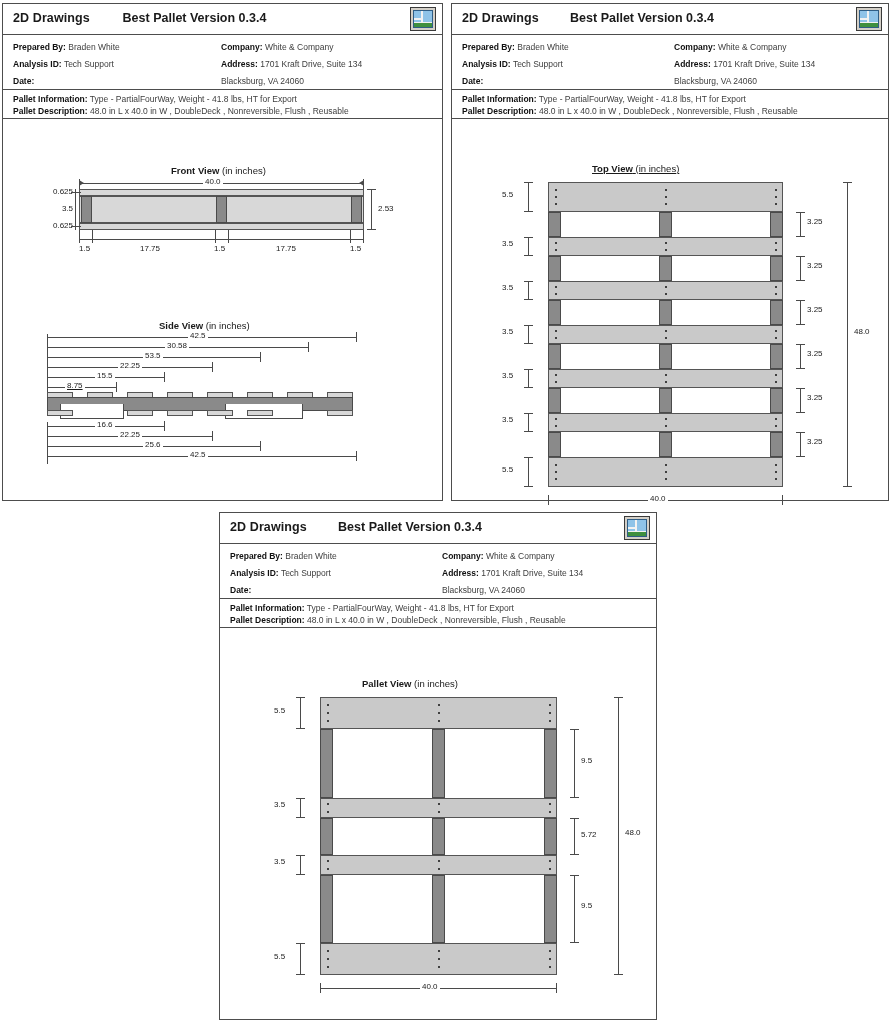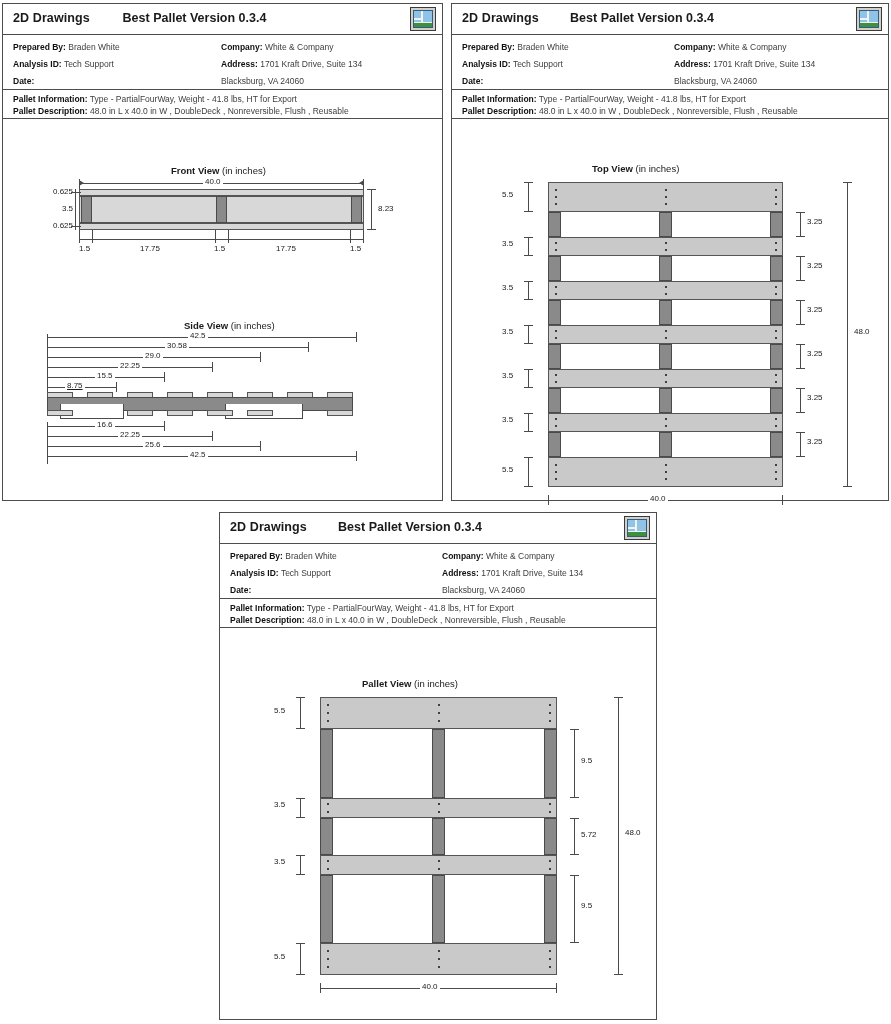--- a/index.html
+++ b/index.html
@@ -264,56 +264,56 @@
       <div class="dimtxt dimtxt-r" style="left:34px; top:68px; width:34px;">0.625</div>
       <div class="tickh" style="left:68px; top:73px; width:10px;"></div>
       <div class="dimtxt dimtxt-r" style="left:34px; top:85px; width:34px;">3.5</div>
       <div class="dimtxt dimtxt-r" style="left:34px; top:102px; width:34px;">0.625</div>
       <div class="tickh" style="left:68px; top:107px; width:10px;"></div>
       <div class="vline" style="left:72px; top:70px; height:41px;"></div>
 
       <div class="vline" style="left:368px; top:70px; height:41px;"></div>
       <div class="tickh" style="left:364px; top:70px;  width:9px;"></div>
       <div class="tickh" style="left:364px; top:110px; width:9px;"></div>
-      <div class="dimtxt" style="left:373px; top:85px;">8.23</div>
+      <div class="dimtxt" style="left:373px; top:85px;">2.53</div>
 
       <div class="hline" style="left:76px; top:120px; width:285px;"></div>
       <div class="vline" style="left:76px;  top:111px; height:13px;"></div>
       <div class="vline" style="left:89px;  top:111px; height:13px;"></div>
       <div class="vline" style="left:212px; top:111px; height:13px;"></div>
       <div class="vline" style="left:225px; top:111px; height:13px;"></div>
       <div class="vline" style="left:347px; top:111px; height:13px;"></div>
       <div class="vline" style="left:360px; top:111px; height:13px;"></div>
       <div class="dimtxt" style="left:74px;  top:125px;">1.5</div>
       <div class="dimtxt" style="left:135px; top:125px;">17.75</div>
       <div class="dimtxt" style="left:209px; top:125px;">1.5</div>
       <div class="dimtxt" style="left:271px; top:125px;">17.75</div>
       <div class="dimtxt" style="left:345px; top:125px;">1.5</div>
     </div>
 
     <div class="canvas" style="position:absolute; left:0; top:302px; height:170px;">
 
-      <div class="viewtitle" style="left:181px; top:14px;">
+      <div class="viewtitle" style="left:156px; top:14px;">
         <span>Side View</span>
         <span class="sub">(in inches)</span>
       </div>
 
       <div class="vline" style="left:44px; top:28px; height:62px;"></div>
 
       <div class="hline" style="left:44px; top:31px; width:310px;"></div>
       <div class="tickv" style="left:353px; top:26px; height:10px;"></div>
       <div class="dimtxt" style="left:185px; top:25px;">42.5</div>
 
       <div class="hline" style="left:44px; top:41px; width:262px;"></div>
       <div class="tickv" style="left:305px; top:36px; height:10px;"></div>
       <div class="dimtxt" style="left:162px; top:35px;">30.58</div>
 
       <div class="hline" style="left:44px; top:51px; width:214px;"></div>
       <div class="tickv" style="left:257px; top:46px; height:10px;"></div>
-      <div class="dimtxt" style="left:140px; top:45px;">29.0</div>
+      <div class="dimtxt" style="left:140px; top:45px;">53.5</div>
 
       <div class="hline" style="left:44px; top:61px; width:166px;"></div>
       <div class="tickv" style="left:209px; top:56px; height:10px;"></div>
       <div class="dimtxt" style="left:115px; top:55px;">22.25</div>
 
       <div class="hline" style="left:44px; top:71px; width:118px;"></div>
       <div class="tickv" style="left:161px; top:66px; height:10px;"></div>
       <div class="dimtxt" style="left:92px; top:65px;">15.5</div>
 
       <div class="hline" style="left:44px; top:81px; width:70px;"></div>
@@ -411,21 +411,21 @@
         <span class="lbl">Pallet Information:</span>
         <span>Type - PartialFourWay,   Weight - 41.8 lbs,  HT for Export</span>
       </div>
       <div class="palletline">
         <span class="lbl">Pallet Description:</span>
         <span>48.0 in L x 40.0 in W , DoubleDeck , Nonreversible, Flush , Reusable</span>
       </div>
     </div>
 
     <div class="canvas">
-      <div class="viewtitle" style="left:140px; top:44px;">
+      <div class="viewtitle" style="left:140px; top:44px;text-decoration:underline;">
         <span>Top View</span>
         <span class="sub">(in inches)</span>
       </div>
 
       <div class="board" style="left:96px; top:63px;  width:235px; height:30px;"></div>
       <div class="board" style="left:96px; top:118px; width:235px; height:19px;"></div>
       <div class="board" style="left:96px; top:162px; width:235px; height:19px;"></div>
       <div class="board" style="left:96px; top:206px; width:235px; height:19px;"></div>
       <div class="board" style="left:96px; top:250px; width:235px; height:19px;"></div>
       <div class="board" style="left:96px; top:294px; width:235px; height:19px;"></div>

